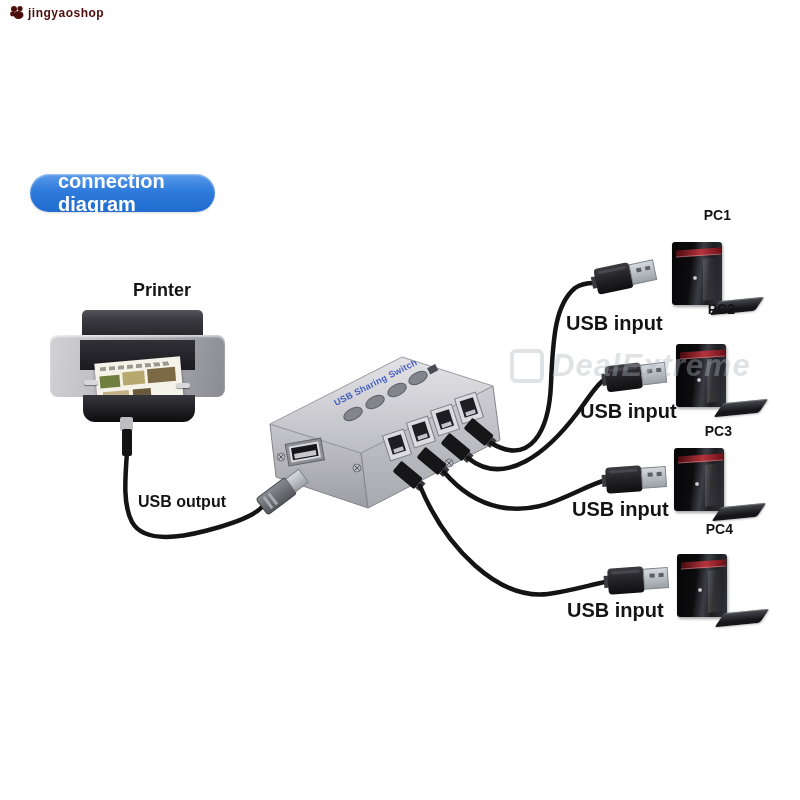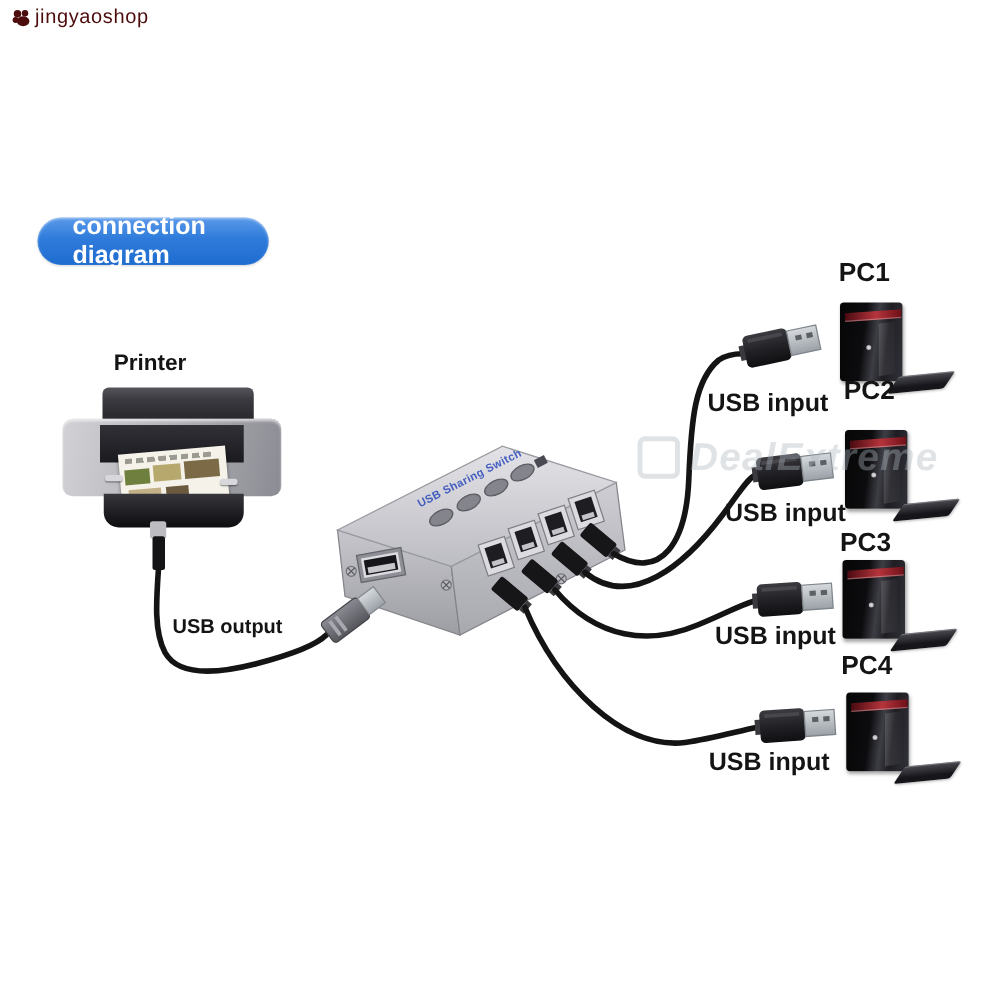--- a/index.html
+++ b/index.html
@@ -1,36 +1,36 @@
 <!DOCTYPE html>
 <html><head>
 <meta charset="utf-8">
 <style>
   html,body{margin:0;padding:0;background:#fff;}
   .canvas{position:relative;width:800px;height:800px;background:#fff;
     font-family:"Liberation Sans",sans-serif;overflow:hidden;}
 
   
   .lbl{position:absolute;font-weight:bold;color:#141414;white-space:nowrap;z-index:6;}
-  .lbl-printer{left:91px;top:280px;width:100px;text-align:left;font-size:18px;}
+  .lbl-printer{left:91px;top:280px;width:100px;text-align:right;font-size:18px;}
   .lbl-output{left:138px;top:493px;font-size:16px;}
   .lbl-in1{left:566px;top:312px;font-size:20px;}
   .lbl-in2{left:580px;top:400px;font-size:20px;}
   .lbl-in3{left:572px;top:498px;font-size:20px;}
   .lbl-in4{left:567px;top:599px;font-size:20px;}
-  .lbl-pc{width:60px;text-align:left;font-size:21px;}
+  .lbl-pc{width:60px;text-align:right;font-size:14px;}
   .lbl-pc1{left:671px;top:207px;}
   .lbl-pc2{left:675px;top:301px;}
   .lbl-pc3{left:672px;top:423px;}
   .lbl-pc4{left:673px;top:521px;}
 
   
   .logo{position:absolute;left:9px;top:5px;display:flex;align-items:center;gap:2px;z-index:7;}
   .logo .paw{width:17px;height:15px;}
-  .logo .logo-text{font-size:16px;font-weight:normal;color:#4d0d0d;letter-spacing:.5px;text-align:center;}
+  .logo .logo-text{font-size:12px;font-weight:bold;color:#4d0d0d;letter-spacing:.5px;text-align:center;}
 
   
   .badge{position:absolute;left:30px;top:174px;width:185px;height:38px;border-radius:19px;
     background:linear-gradient(#5a9ae9 0%,#2e7bdb 45%,#1f6cd0 100%);
     box-shadow:inset 0 1px 2px rgba(255,255,255,.5), 0 1px 2px rgba(0,0,0,.15);
     display:flex;align-items:center;justify-content:center;z-index:6;}
   .badge span{color:#fff;font-size:20px;font-weight:bold;margin-left:28px;}
 
   
   .watermark{position:absolute;left:510px;top:348px;display:flex;align-items:center;gap:8px;

